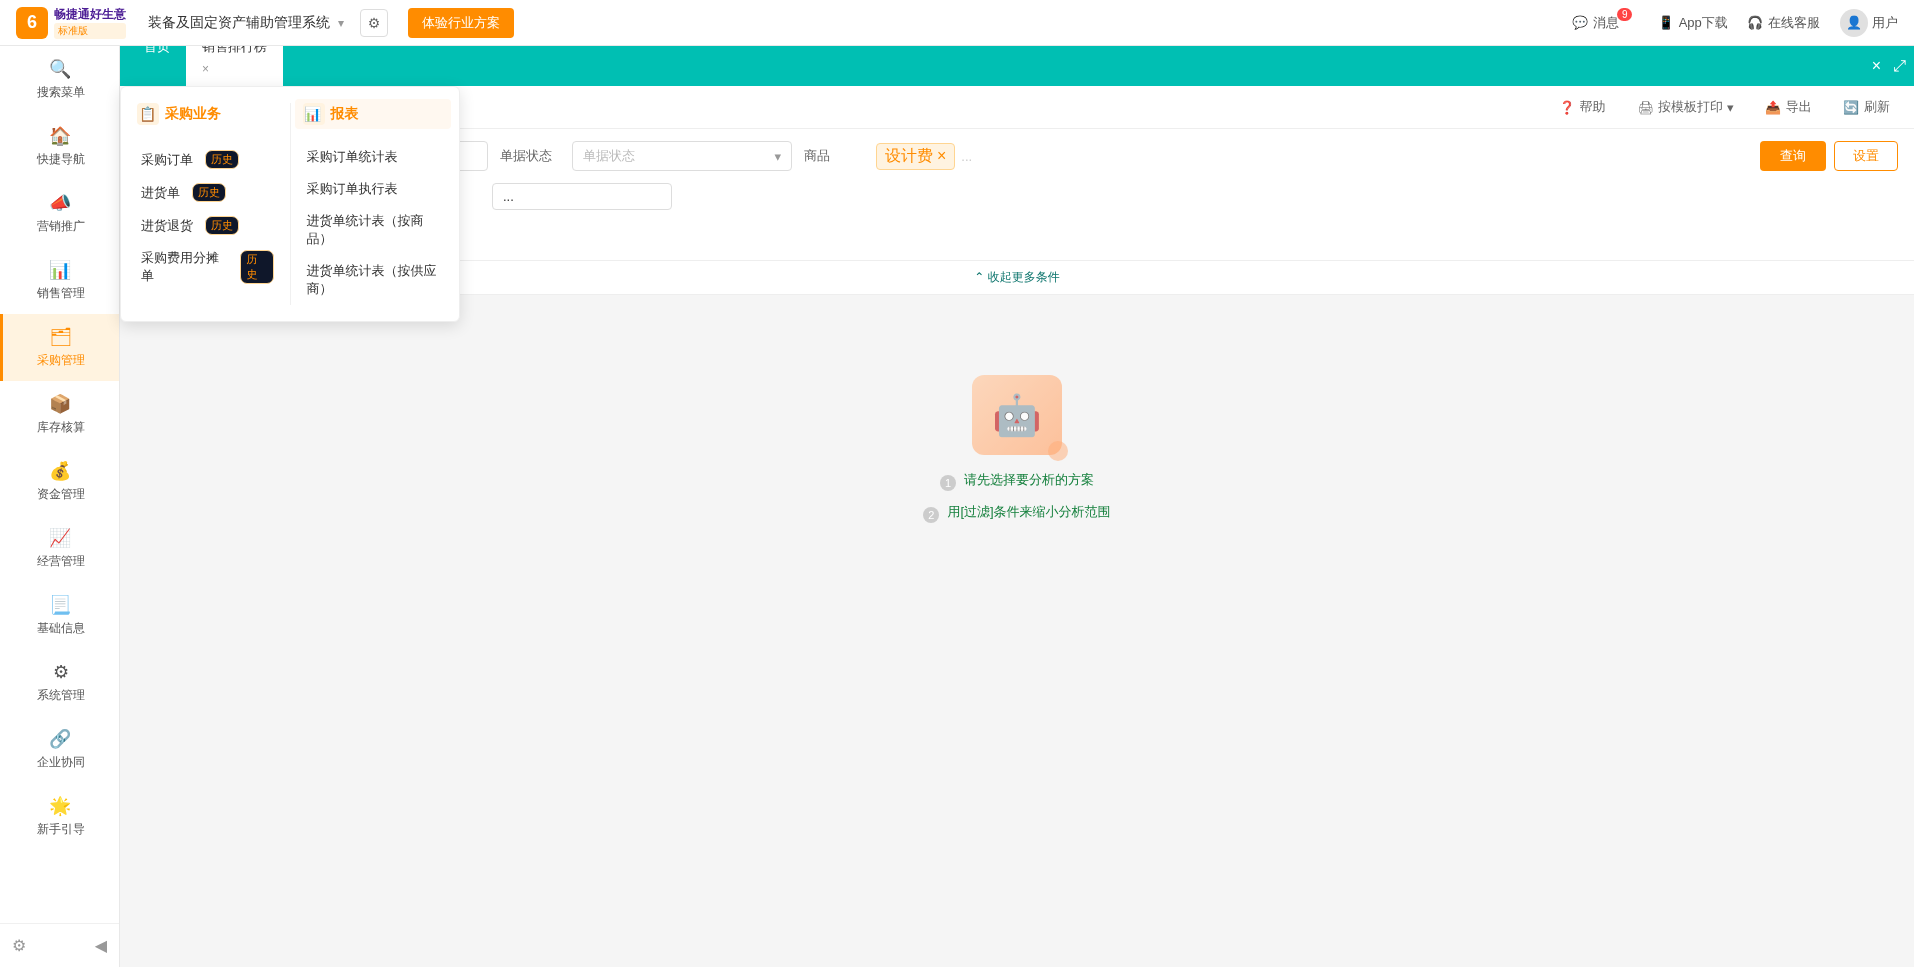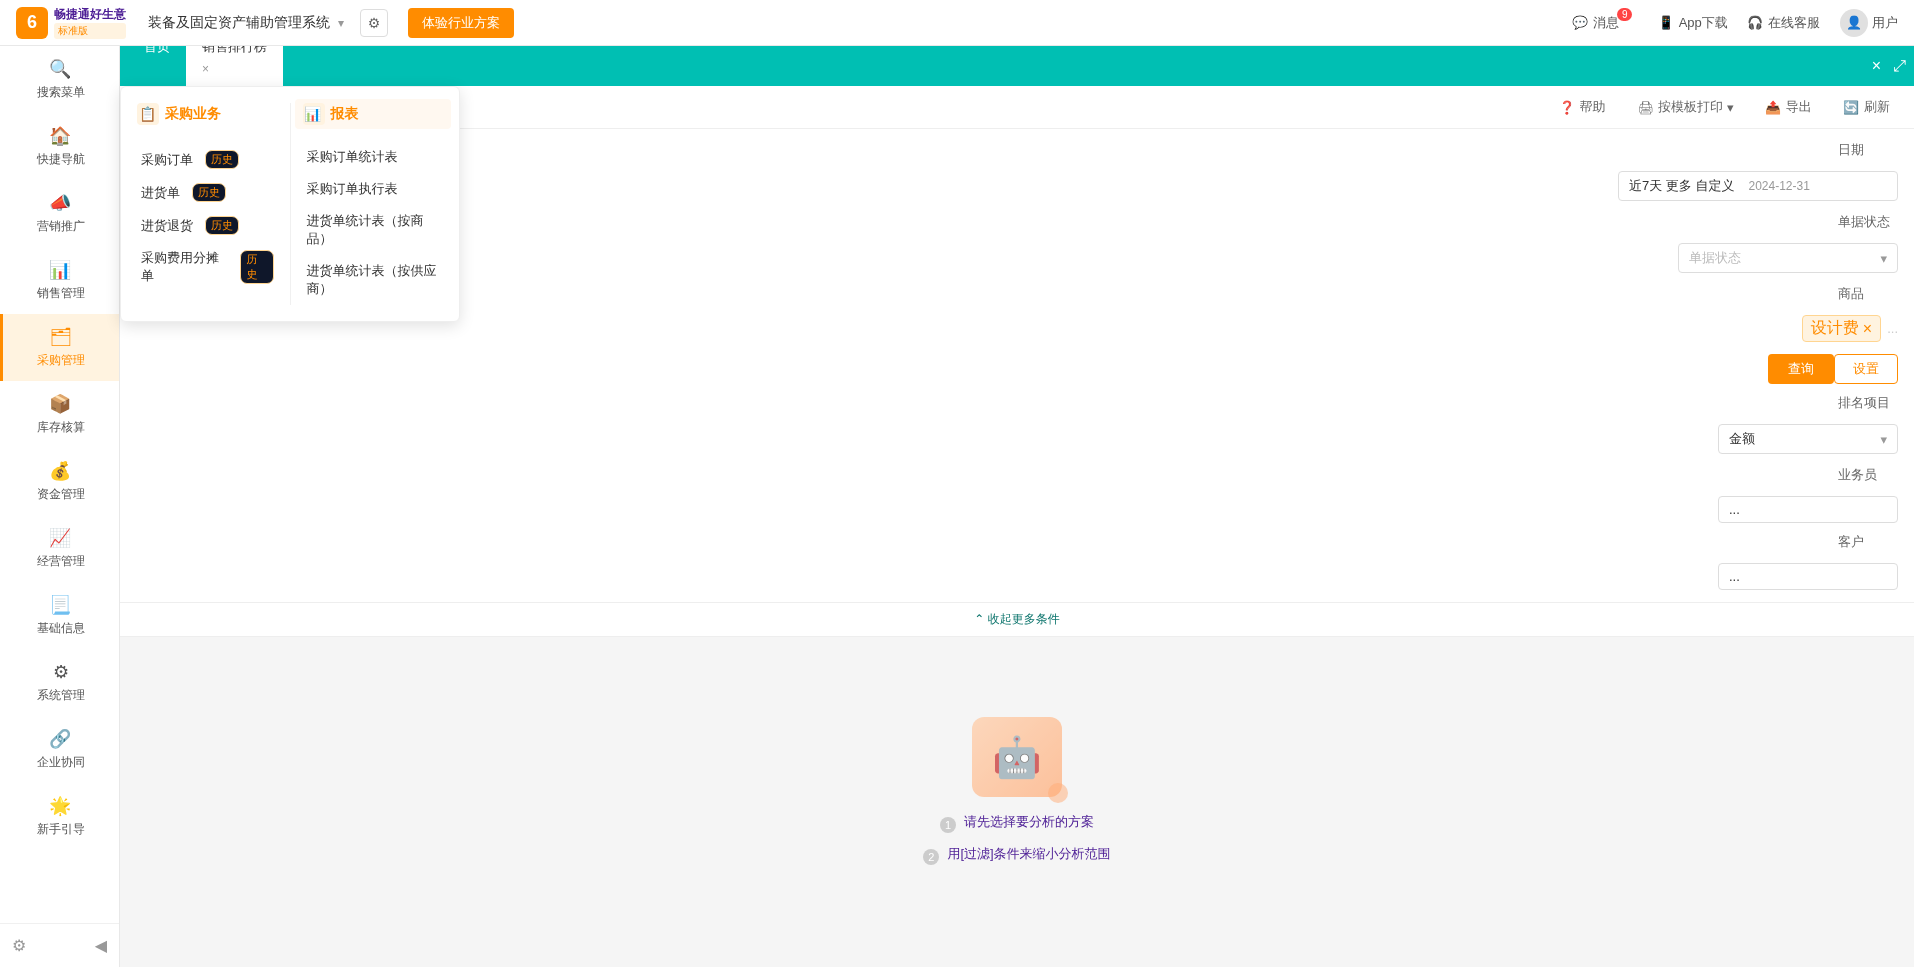--- a/index.html
+++ b/index.html
@@ -169,24 +169,23 @@
       overflow-y: auto;
     }
 
     
     .filter-section {
       background: #fff;
       padding: 12px 16px;
       border-bottom: 1px solid #eee;
     }
     .filter-row {
-      display: flex; align-items: flex-end; gap: 12px;
+      display: flex; align-items: center; gap: 12px;
       margin-bottom: 10px;
       flex-wrap: wrap;
-      flex-direction: column;
     }
     .filter-row:last-child { margin-bottom: 0; }
     .filter-label { color: #666; font-size: 13px; min-width: 60px; }
     .filter-input {
       border: 1px solid #ddd;
       border-radius: 4px;
       padding: 5px 10px;
       font-size: 13px;
       color: #333;
       min-width: 180px;
@@ -242,21 +241,21 @@
 
     
     .empty-state {
       display: flex;
       flex-direction: column;
       align-items: center;
       justify-content: center;
       padding: 80px 0;
       color: #999;
     }
-    .empty-text { font-size: 13px; color: #4c1d95; margin-bottom: 6px; }
+    .empty-text { font-size: 13px; color: #15803d; margin-bottom: 6px; }
 
     
     .dropdown-menu {
       position: fixed;
       top: 86px;
       left: 120px;
       background: #fff;
       border: 1px solid #eee;
       border-radius: 6px;
       box-shadow: 0 4px 16px rgba(0,0,0,0.12);
@@ -471,21 +470,21 @@
 
         <span class="filter-label">商品</span>
         <div style="display:flex;align-items:center;gap:6px;">
           <div class="filter-tag">
             <span>设计费</span>
             <span class="x">×</span>
           </div>
           <span class="filter-dots">...</span>
         </div>
 
-        <div style="margin-left:auto;display:flex;">
+        <div style="margin-left:auto;display:flex;gap:8px;">
           <button class="btn-primary">查询</button>
           <button class="btn-secondary">设置</button>
         </div>
       </div>
 
       <div class="filter-row">
         <span class="filter-label">排名项目</span>
         <div class="filter-input" style="width:180px;">
           <span>金额</span>
           <span class="chevron">▾</span>

